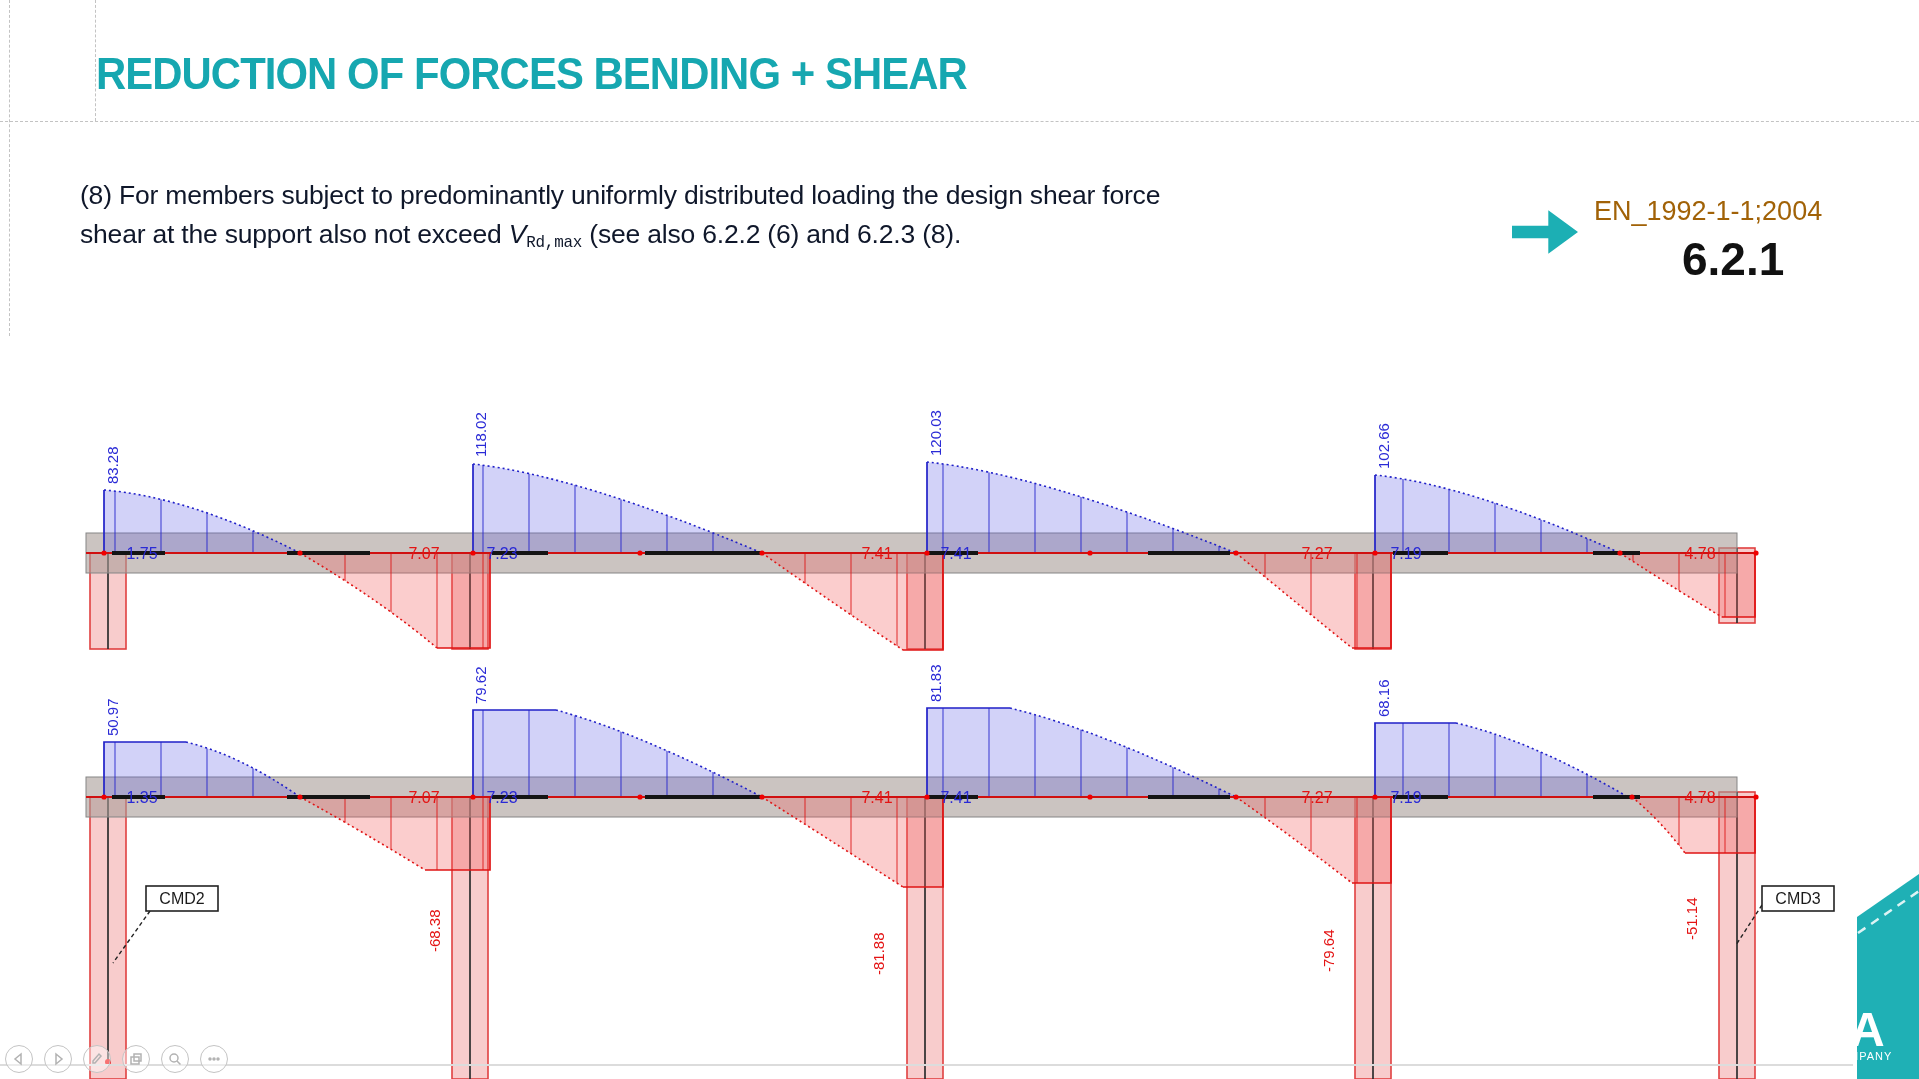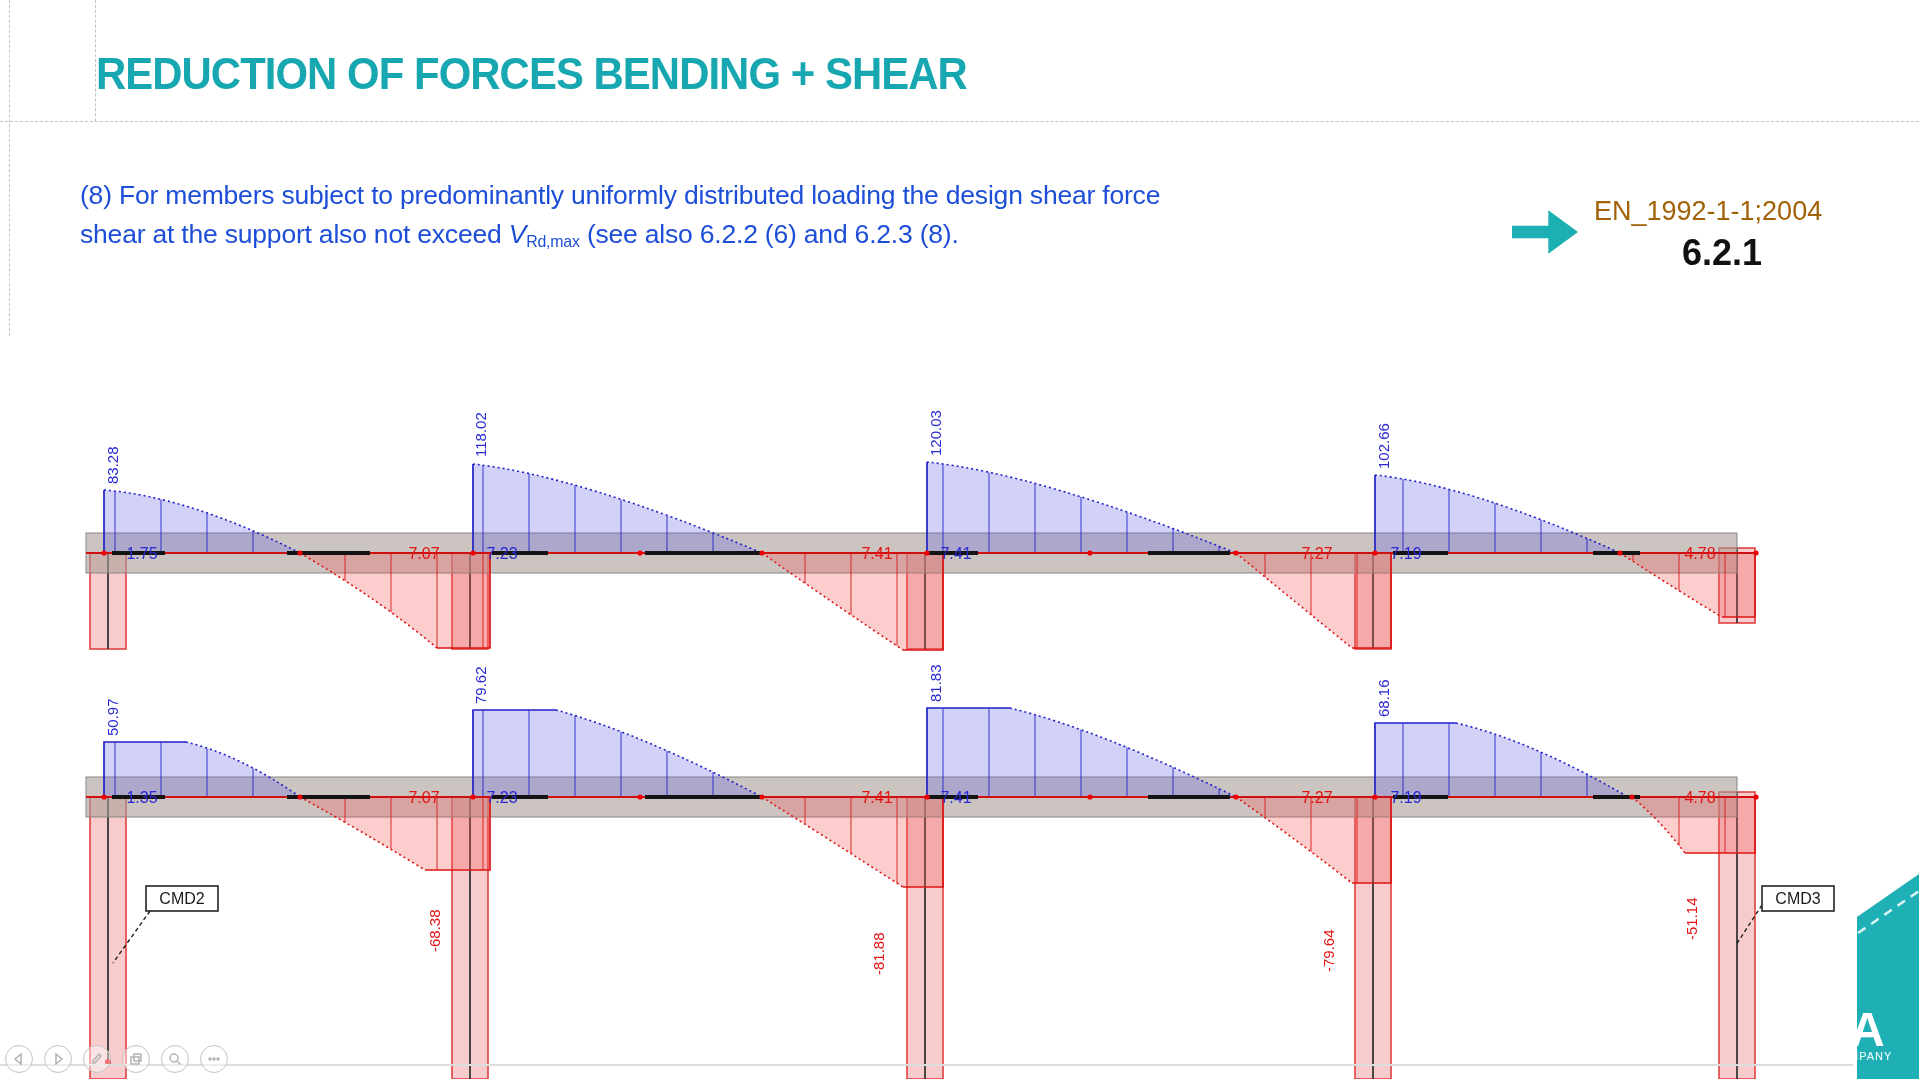--- a/index.html
+++ b/index.html
@@ -9,30 +9,30 @@
   
   .guide-v{position:absolute;width:0;border-left:1px dashed #c3c3c3;}
   .guide-h{position:absolute;height:0;border-top:1px dashed #c3c3c3;}
 
   
   .title{position:absolute;left:96px;top:48px;font-size:45px;font-weight:600;
          color:#16a7b0;letter-spacing:-1px;white-space:nowrap;
          transform:scaleX(.93);transform-origin:left;}
 
   
-  .body-text{position:absolute;left:80px;top:176px;font-size:26.5px;color:#1d4ed8;
+  .body-text{position:absolute;left:80px;top:176px;font-size:26.5px;color:#0f172a;
              line-height:38.5px;white-space:nowrap;letter-spacing:-0.2px;}
   .hl-box{display:inline-block;border:3px dashed #14b2ba;border-radius:9px;
           padding:0 7px 1px 7px;margin:0 3px;}
   .it{font-style:italic;}
-  .vsub{font-size:0.6em;vertical-align:-4px;}
+  .vsub{font-size:0.6em;vertical-align:-4px;font-family:Liberation Mono, monospace;}
 
   
   .ref-standard{position:absolute;left:1594px;top:196px;font-size:27px;color:#a16207;white-space:nowrap;}
-  .ref-clause{position:absolute;left:1682px;top:232px;font-size:36px;font-weight:bold;color:#111;}
+  .ref-clause{position:absolute;left:1682px;top:232px;font-size:46px;font-weight:bold;color:#111;}
   .ref-arrow{position:absolute;left:1512px;top:206px;width:66px;height:52px;background:#1cafb4;
              clip-path:polygon(0 38%,55% 38%,55% 8%,100% 50%,55% 92%,55% 62%,0 62%);}
 
   
   svg.diagram{position:absolute;left:0;top:0;}
   .band{fill:#a89d98;fill-opacity:.6;stroke:#858585;stroke-width:1;}
   .col{fill:#f08f8f;fill-opacity:.45;stroke:#e04040;stroke-width:1.6;}
   .colline{stroke:#2e2e2e;stroke-width:2;opacity:.85;}
   .axis-red{stroke:#d01010;stroke-width:1.8;fill:none;}
   .axis-black{stroke:#141414;stroke-width:4;fill:none;}

